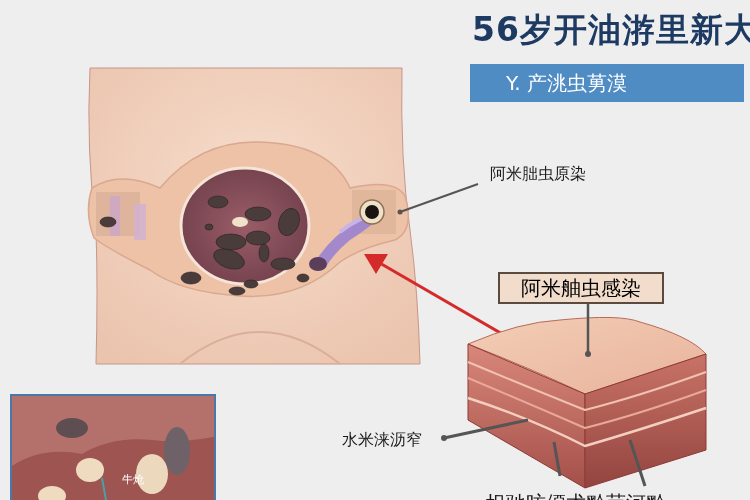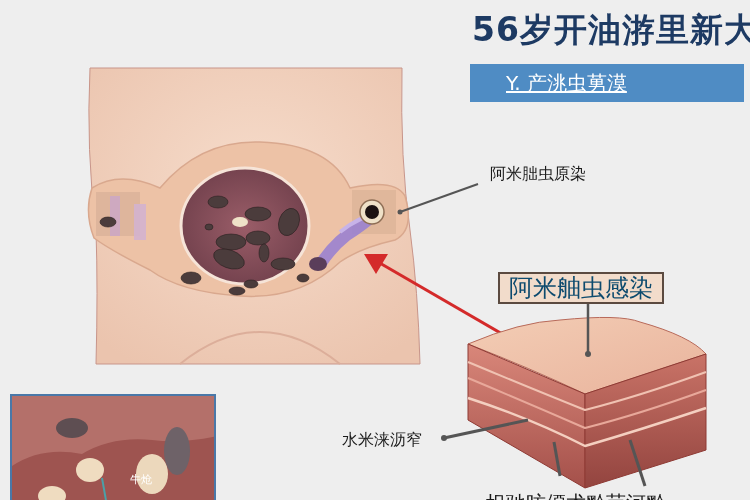--- a/index.html
+++ b/index.html
@@ -2,27 +2,27 @@
 <html><head>
 <meta charset="utf-8">
 <style>
   * { margin: 0; padding: 0; box-sizing: border-box; }
   html, body { width: 750px; height: 500px; overflow: hidden; }
   body { background: #eeeeee; position: relative; font-family: "DejaVu Sans", "Liberation Sans", sans-serif; }
   .abs { position: absolute; }
 
   .title { left: 472px; top: 8px; font-size: 33px; font-weight: bold; color: #1d3a63; letter-spacing: 1px; white-space: nowrap; }
   .subtitle-bar { left: 470px; top: 64px; width: 274px; height: 38px; background: #4f8cc4; }
-  .subtitle-text { left: 36px; top: 6px; color: #ffffff; font-size: 20px; white-space: nowrap; position: absolute; text-decoration: underline; }
+  .subtitle-text { left: 36px; top: 6px; color: #ffffff; font-size: 20px; white-space: nowrap; position: absolute; }
 
   .label { font-size: 16px; color: #1a1a1a; white-space: nowrap; }
-  .label-box { left: 498px; top: 272px; width: 166px; height: 32px; background: #f2dccb; border: 2px solid #5b4a40; text-align: center; line-height: 28px; font-size: 24px; color: #0c4a6e; }
+  .label-box { left: 498px; top: 272px; width: 166px; height: 32px; background: #f2dccb; border: 2px solid #5b4a40; text-align: center; line-height: 28px; font-size: 20px; color: #000000; }
 
   .inset { left: 10px; top: 394px; width: 206px; height: 110px; border: 2px solid #4a78a8; background: #b4706a; overflow: hidden; }
-  .inset-label { left: 110px; top: 76px; color: #ffffff; font-size: 11px; position: absolute; margin-left: 8px; }
+  .inset-label { left: 110px; top: 76px; color: #ffffff; font-size: 11px; position: absolute; }
 
   .bottom-cut { left: 486px; top: 490px; font-size: 20px; color: #1a1a1a; white-space: nowrap; }
 </style>
 </head>
 <body>
 
 <div class="abs title">56岁开油㳺里新大</div>
 
 <div class="abs subtitle-bar">
   <span class="subtitle-text">Y.  产洮虫莮漠</span>

